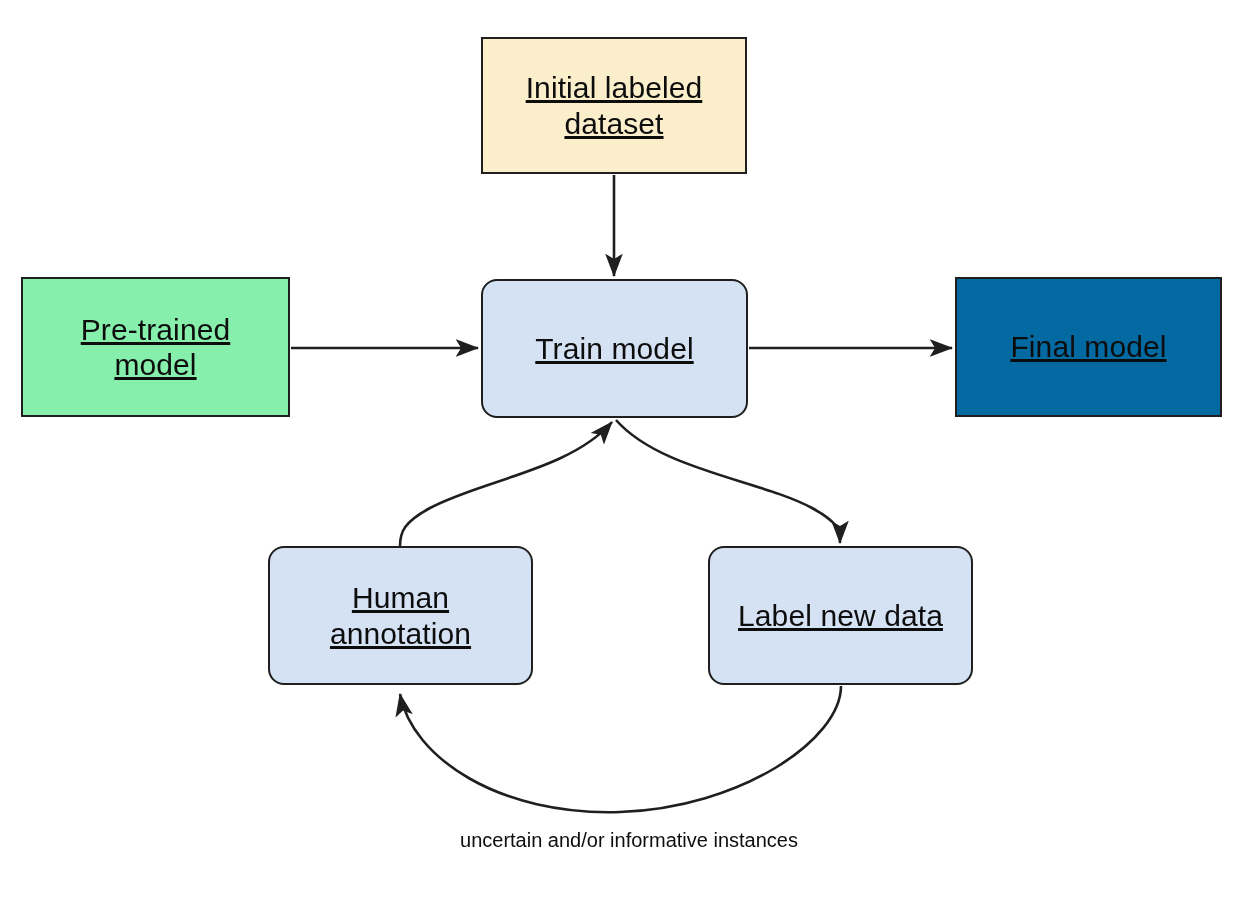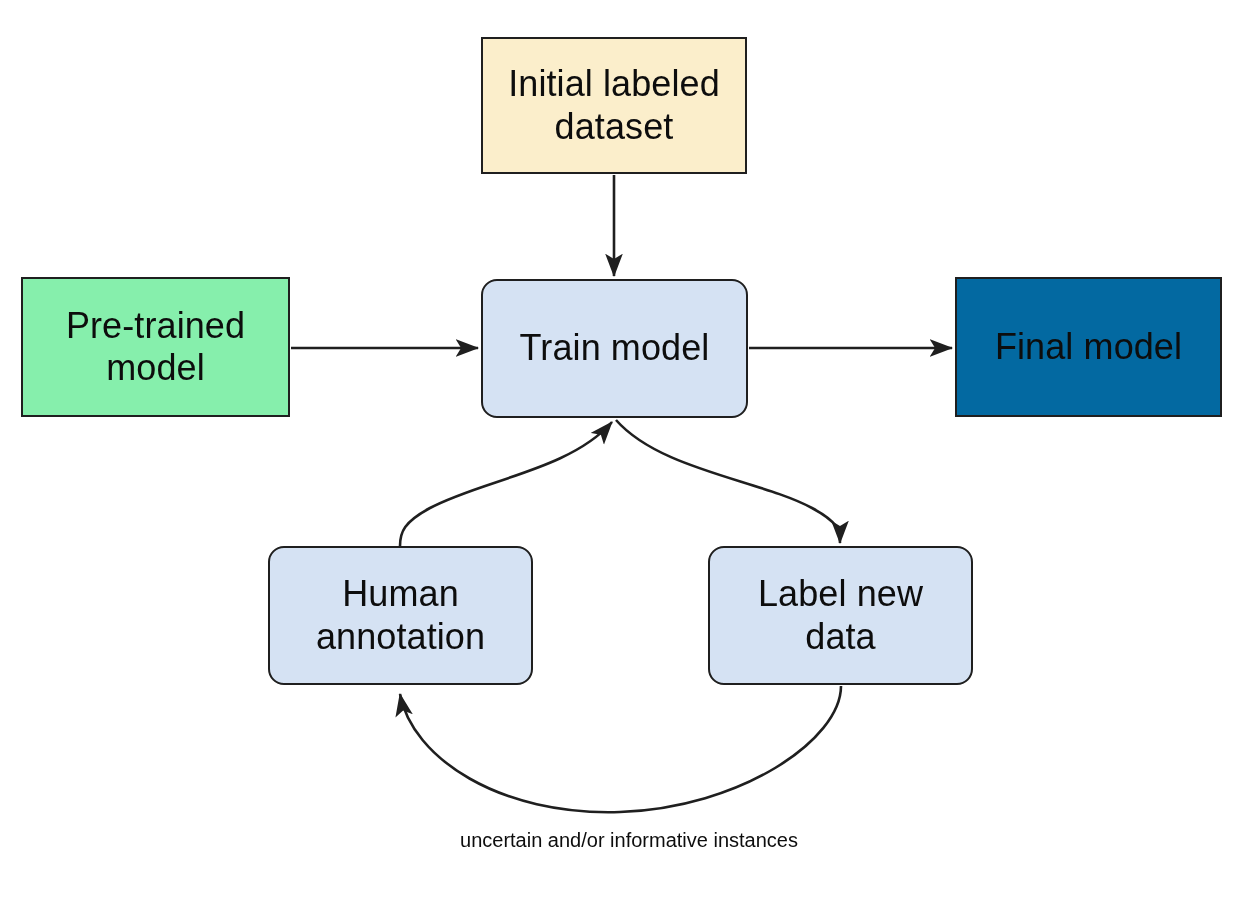--- a/index.html
+++ b/index.html
@@ -27,24 +27,25 @@
   }
   .node {
     position: absolute;
     box-sizing: border-box;
     border: 2px solid #1f1f1f;
     display: flex;
     align-items: center;
     justify-content: center;
     text-align: center;
     color: #0d0d0d;
-    font-size: 36px;
+    font-size: 30px;
     line-height: 1.18;
     letter-spacing: 0.1px;
     z-index: 2;
+    text-decoration: underline;
   }
   .node-label {
     display: block;
     padding: 0 8px;
     white-space: pre-line;
   }
   .node.rounded {
     border-radius: 16px;
   }
   .node.rect {

